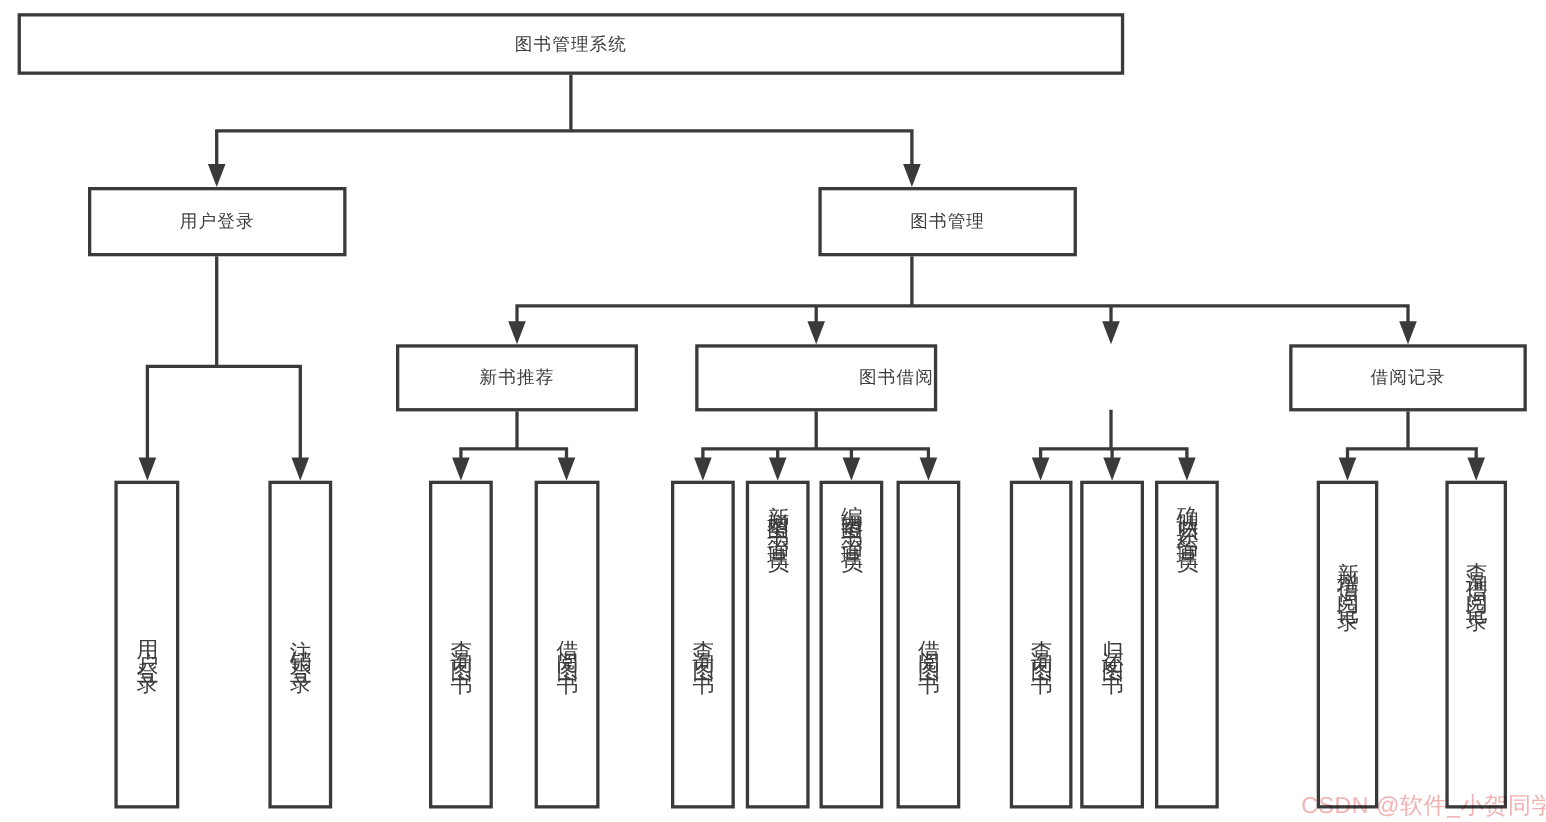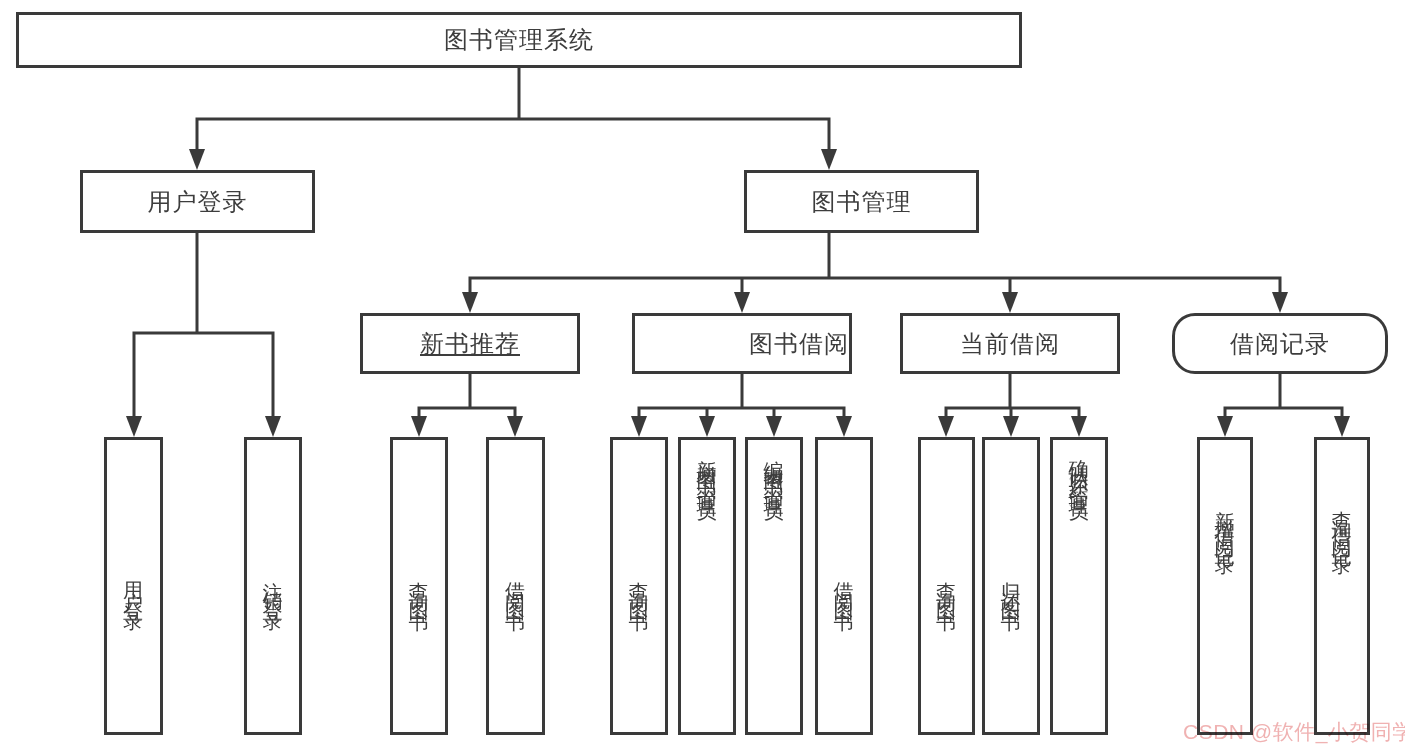--- a/index.html
+++ b/index.html
@@ -18,21 +18,21 @@
   }
   .node {
     position: absolute;
     box-sizing: border-box;
     background: #ffffff;
     border: 3px solid #3a3a3a;
     color: #3d3d3d;
     display: flex;
     align-items: center;
     justify-content: center;
-    font-size: 24px;
+    font-size: 16px;
     letter-spacing: 1px;
     text-align: center;
   }
   .vnode {
     font-size: 20px;
     letter-spacing: 0;
   }
   .vnode .vtext {
     writing-mode: vertical-rl;
     text-orientation: mixed;
@@ -103,30 +103,27 @@
     <span>图书管理系统</span>
   </div>
 
   <div class="node" style="left:80px; top:170px; width:235px; height:63px;">
     <span>用户登录</span>
   </div>
   <div class="node" style="left:744px; top:170px; width:235px; height:63px;">
     <span>图书管理</span>
   </div>
 
-  <div class="node" style="left:360px; top:313px; width:220px; height:61px;text-decoration:underline;">
+  <div class="node" style="left:360px; top:313px; width:220px; height:61px;">
     <span>新书推荐</span>
   </div>
   <div class="node" style="left:632px; top:313px; width:220px; height:61px;justify-content:flex-end;">
     <span>图书借阅</span>
   </div>
-  <div class="node" style="left:900px; top:313px; width:220px; height:61px;">
-    <span>当前借阅</span>
-  </div>
-  <div class="node" style="left:1172px; top:313px; width:216px; height:61px;border-radius:23px;">
+  <div class="node" style="left:1172px; top:313px; width:216px; height:61px;">
     <span>借阅记录</span>
   </div>
 
   <div class="node vnode" style="left:104px; top:437px; width:59px; height:298px;">
     <span class="vtext">用户登录</span>
   </div>
   <div class="node vnode" style="left:244px; top:437px; width:58px; height:298px;">
     <span class="vtext">注销登录</span>
   </div>
 

